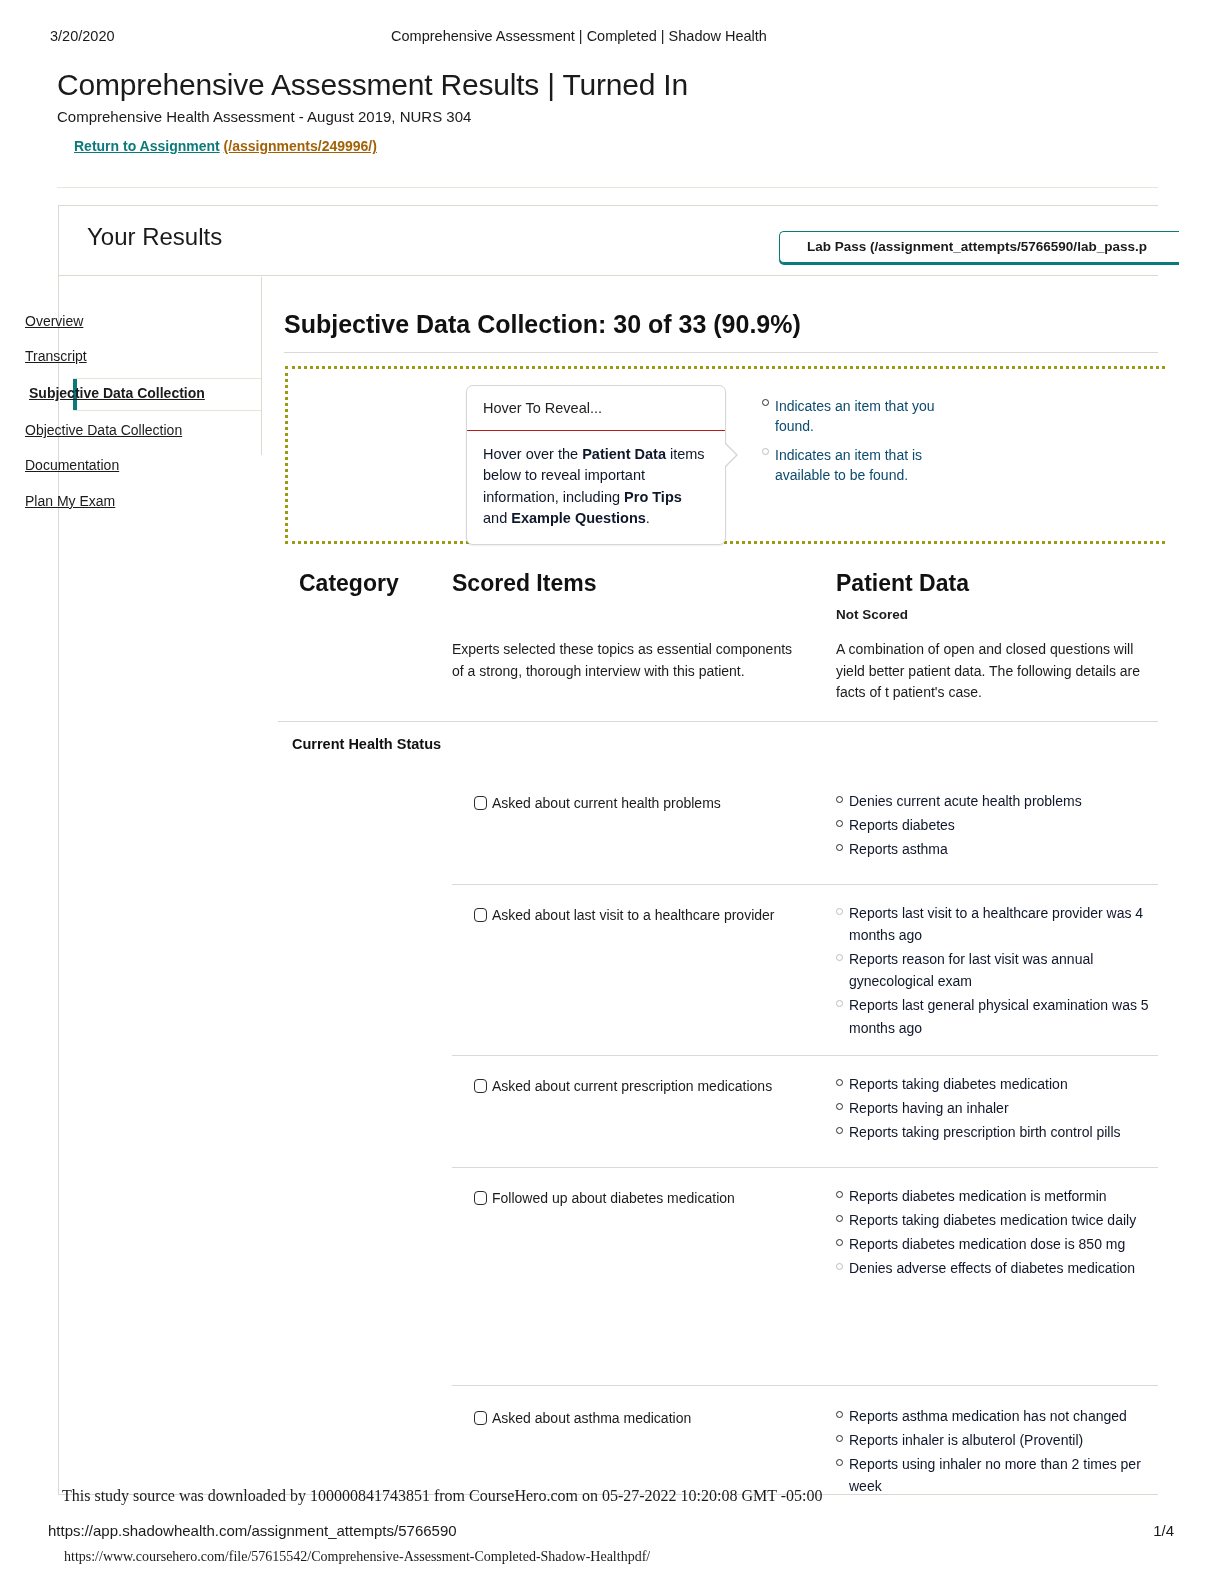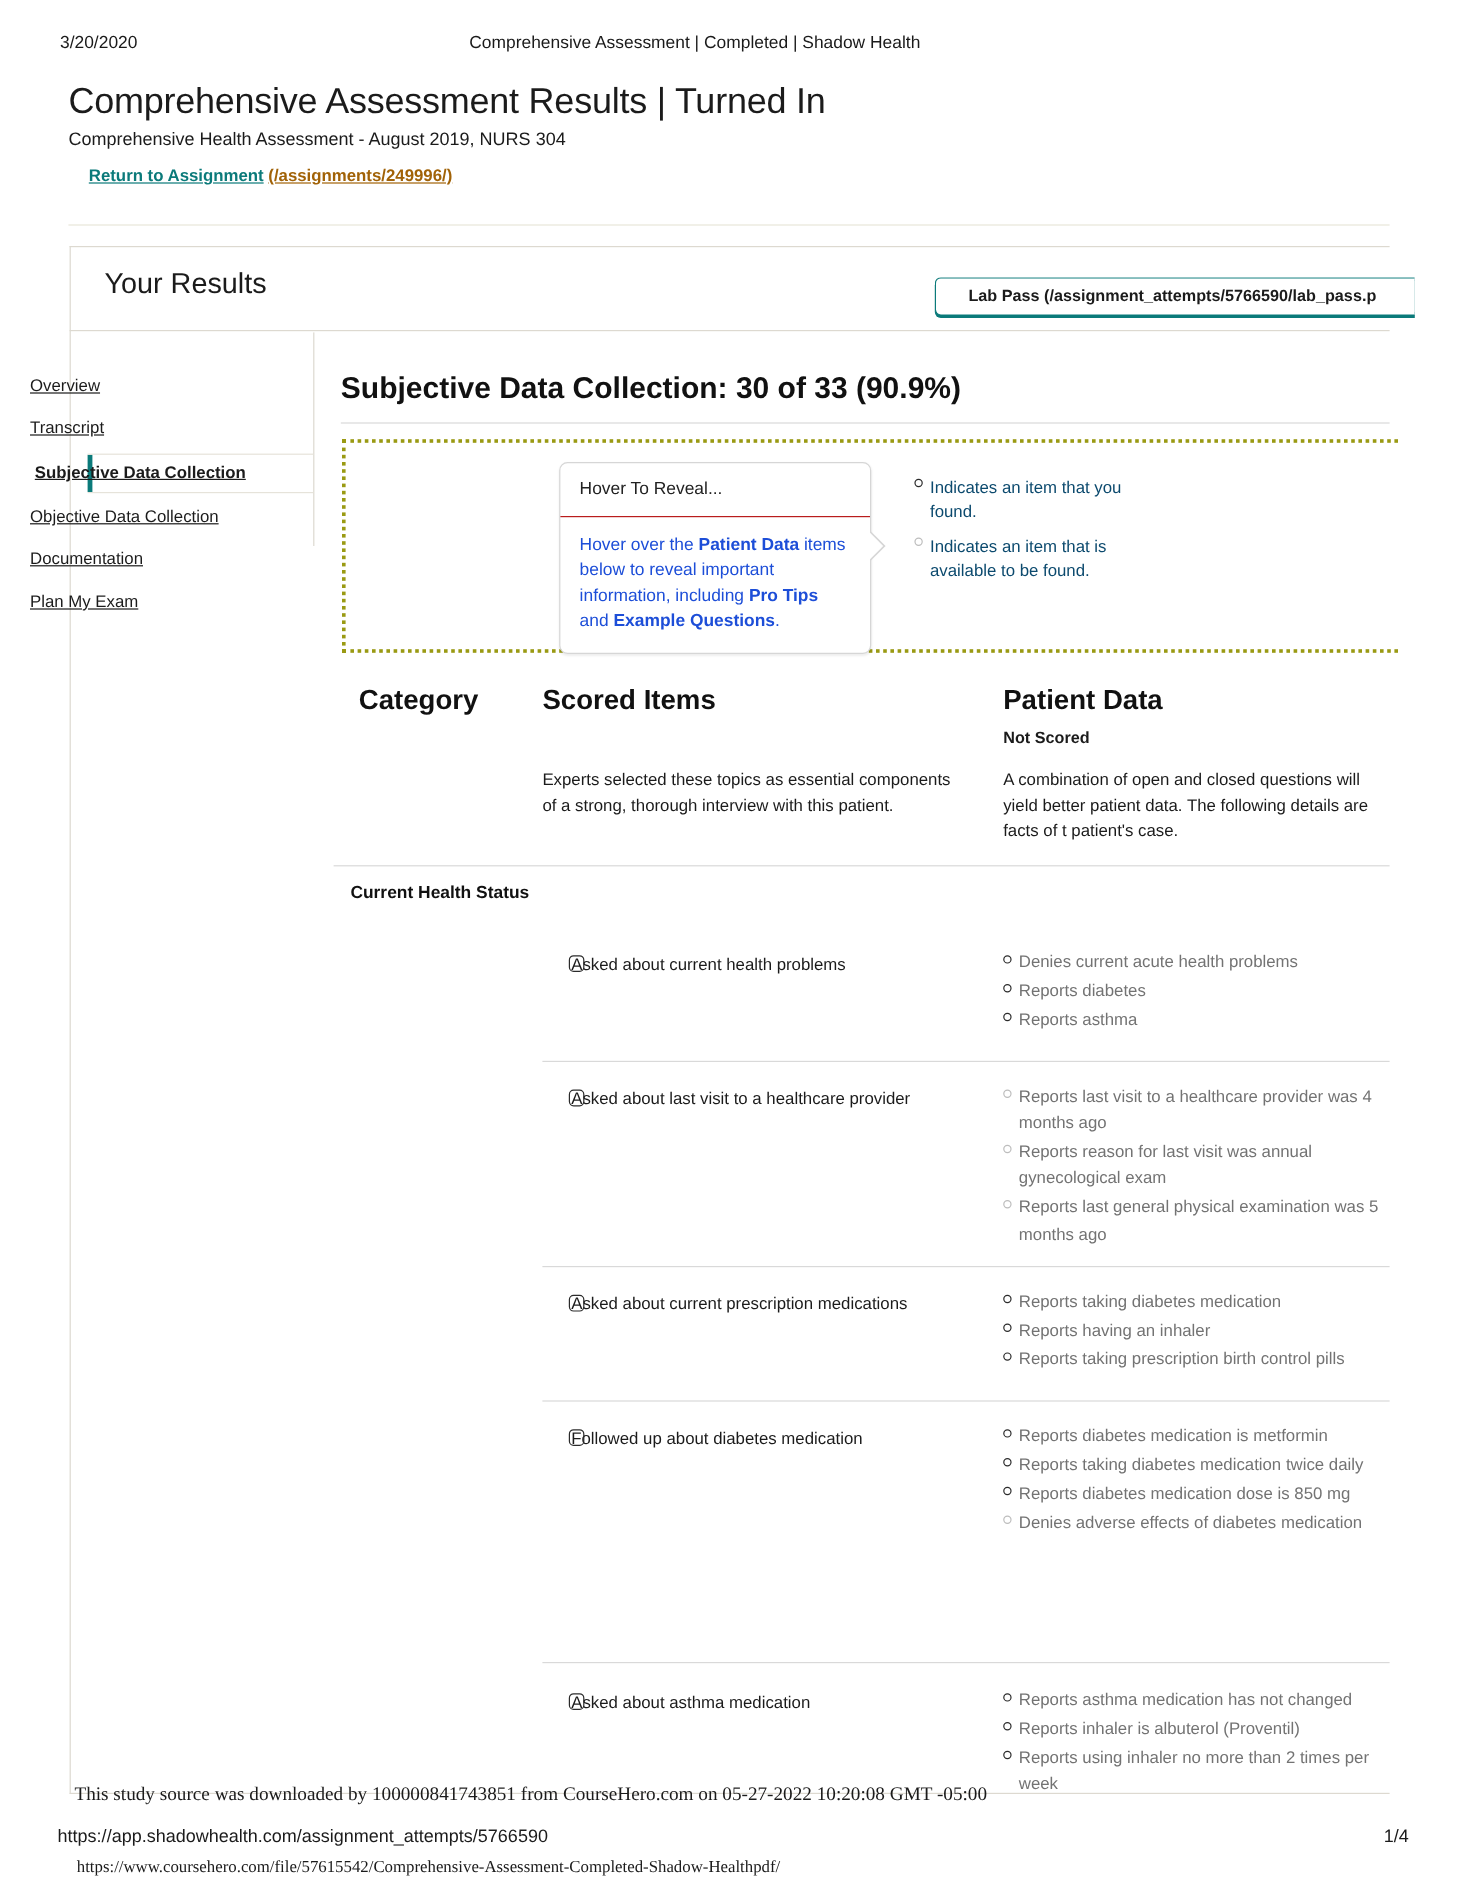--- a/index.html
+++ b/index.html
@@ -185,21 +185,21 @@
   .tooltip-head {
     padding: 14px 0 14px 16px;
     font-size: 14.5px;
     color: #222;
     border-bottom: 1px solid #b91c1c;
   }
   .tooltip-body {
     padding: 13px 16px 14px 16px;
     font-size: 14.5px;
     line-height: 1.48;
-    color: #1d4ed8;
+    color: #0f172a;
   }
   .tooltip-body b { font-weight: bold; }
   .tip-arrow-o {
     position: absolute;
     left: 725px; top: 442px;
     width: 0; height: 0;
     border-top: 13px solid transparent;
     border-bottom: 13px solid transparent;
     border-left: 13px solid #d6d6d6;
   }
@@ -289,29 +289,29 @@
     white-space: nowrap;
   }
   .chk {
     position: absolute;
     left: 0; top: 1px;
     width: 13px; height: 14px;
     border: 1.5px solid #2b2b2b;
     border-radius: 4px;
     box-sizing: border-box;
   }
-  .scored-item .silabel { display: inline-block; margin-left: 2px; }
+  .scored-item .silabel { display: inline-block; margin-left: 18px; }
 
   .pd-list { position: absolute; left: 836px; width: 322px; }
   .pd-item {
     position: relative;
     padding-left: 13px;
     font-size: 14px;
     line-height: 1.58;
-    color: #737373;
+    color: #0f172a;
     margin-bottom: 2px;
   }
   .pd-item .bullet {
     position: absolute;
     left: 0; top: 6px;
     width: 7px; height: 7px;
     border-radius: 50%;
     box-sizing: border-box;
   }
   .bullet.found { border: 1.6px solid #2b2b2b; }

